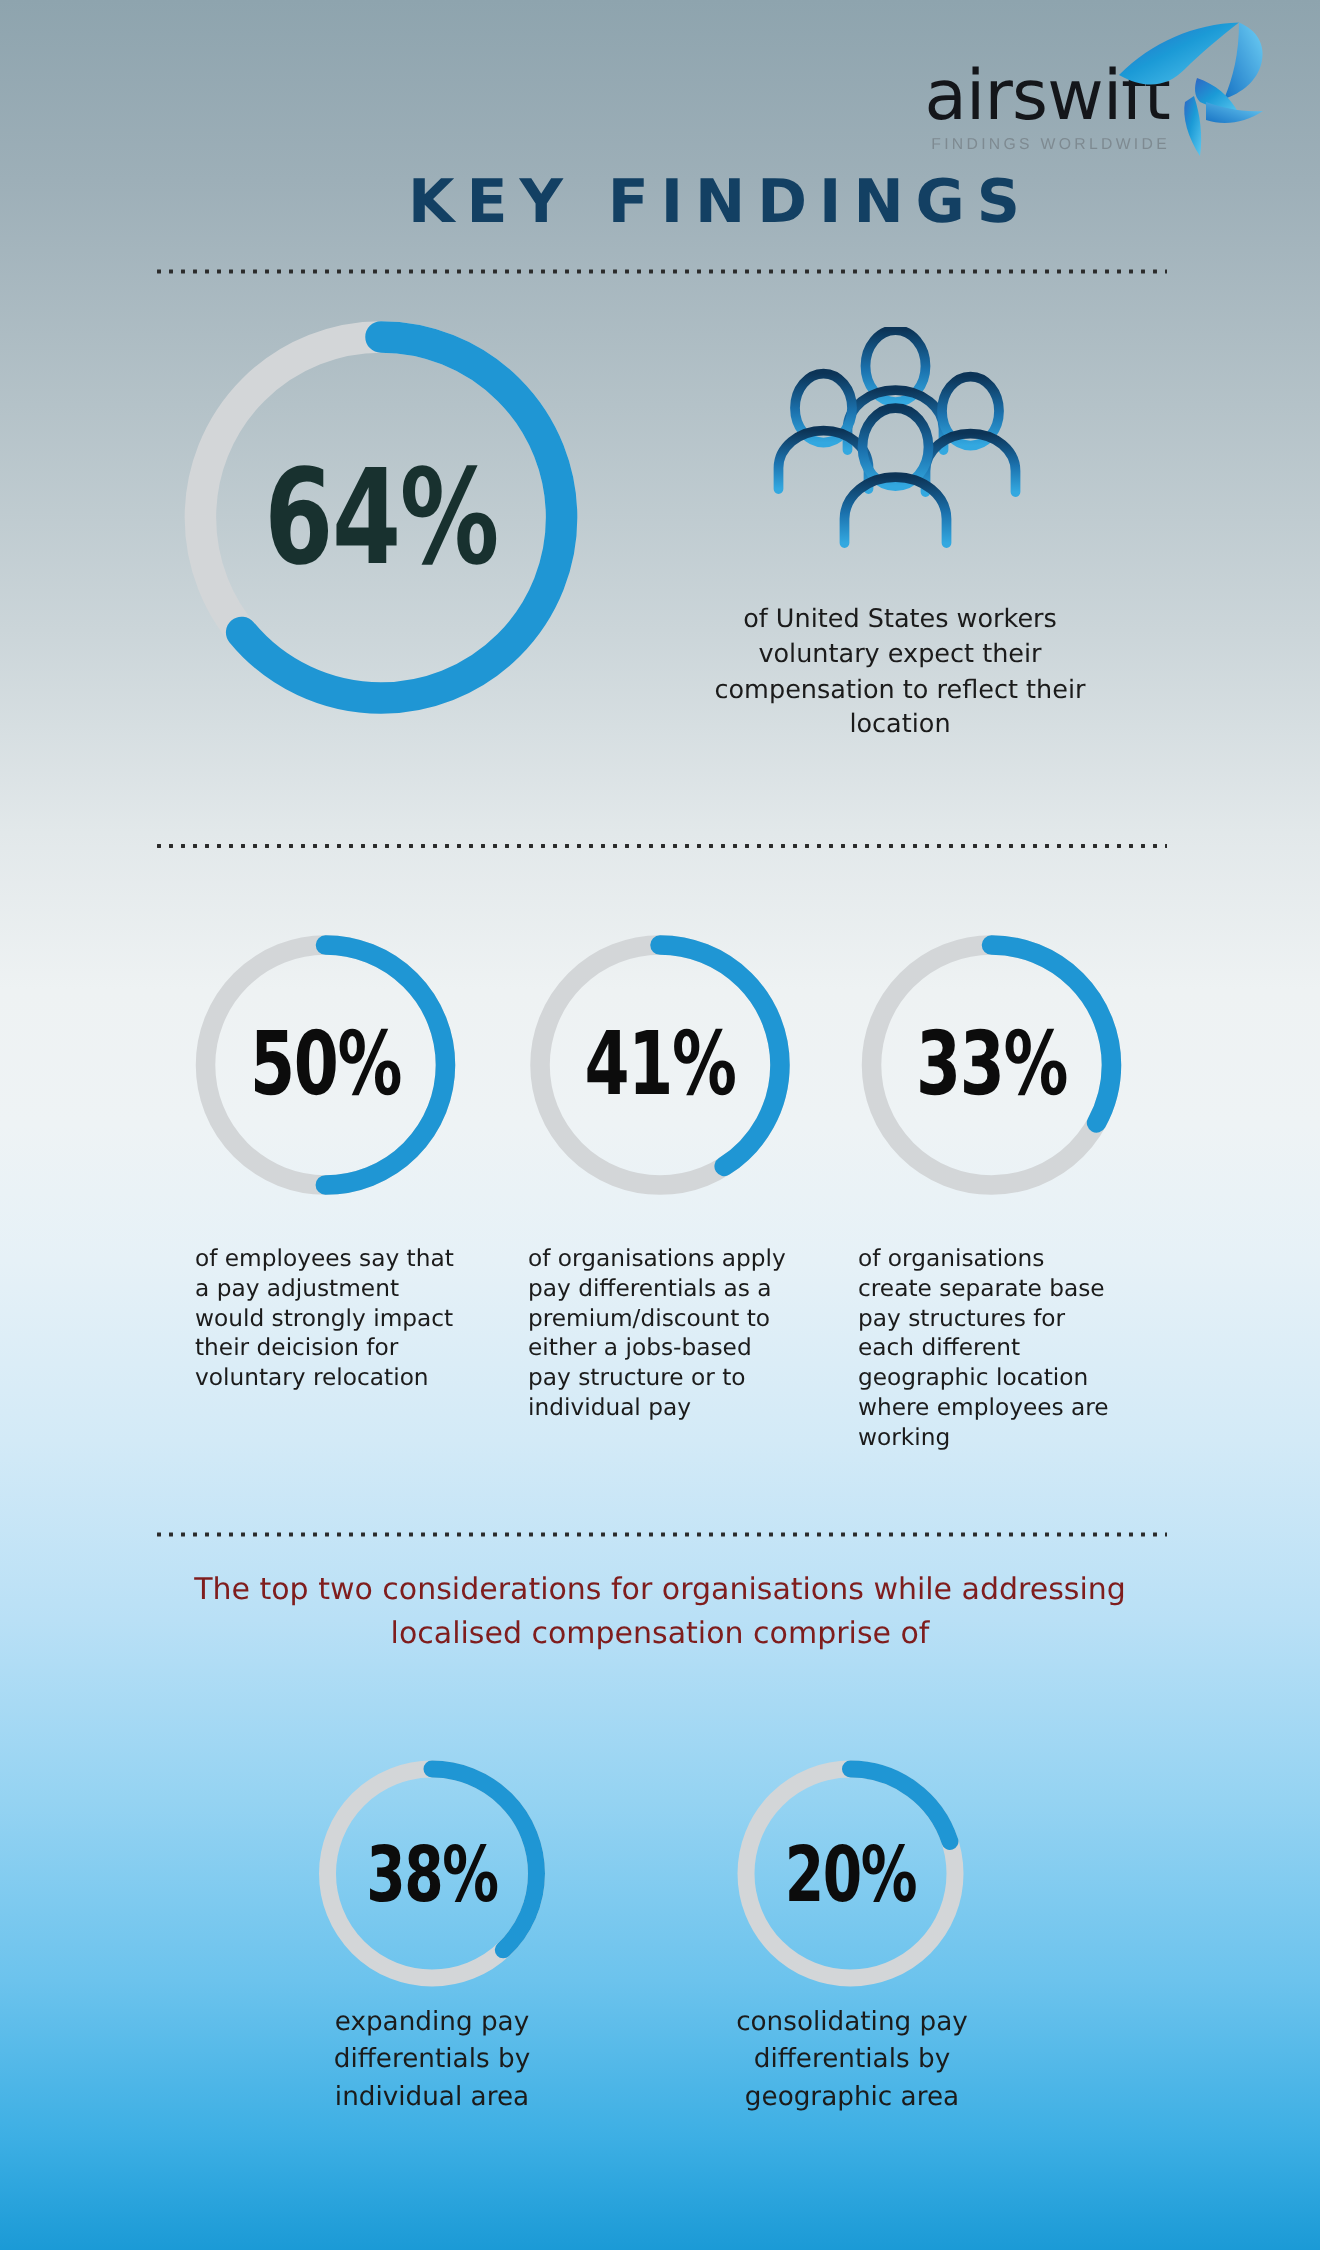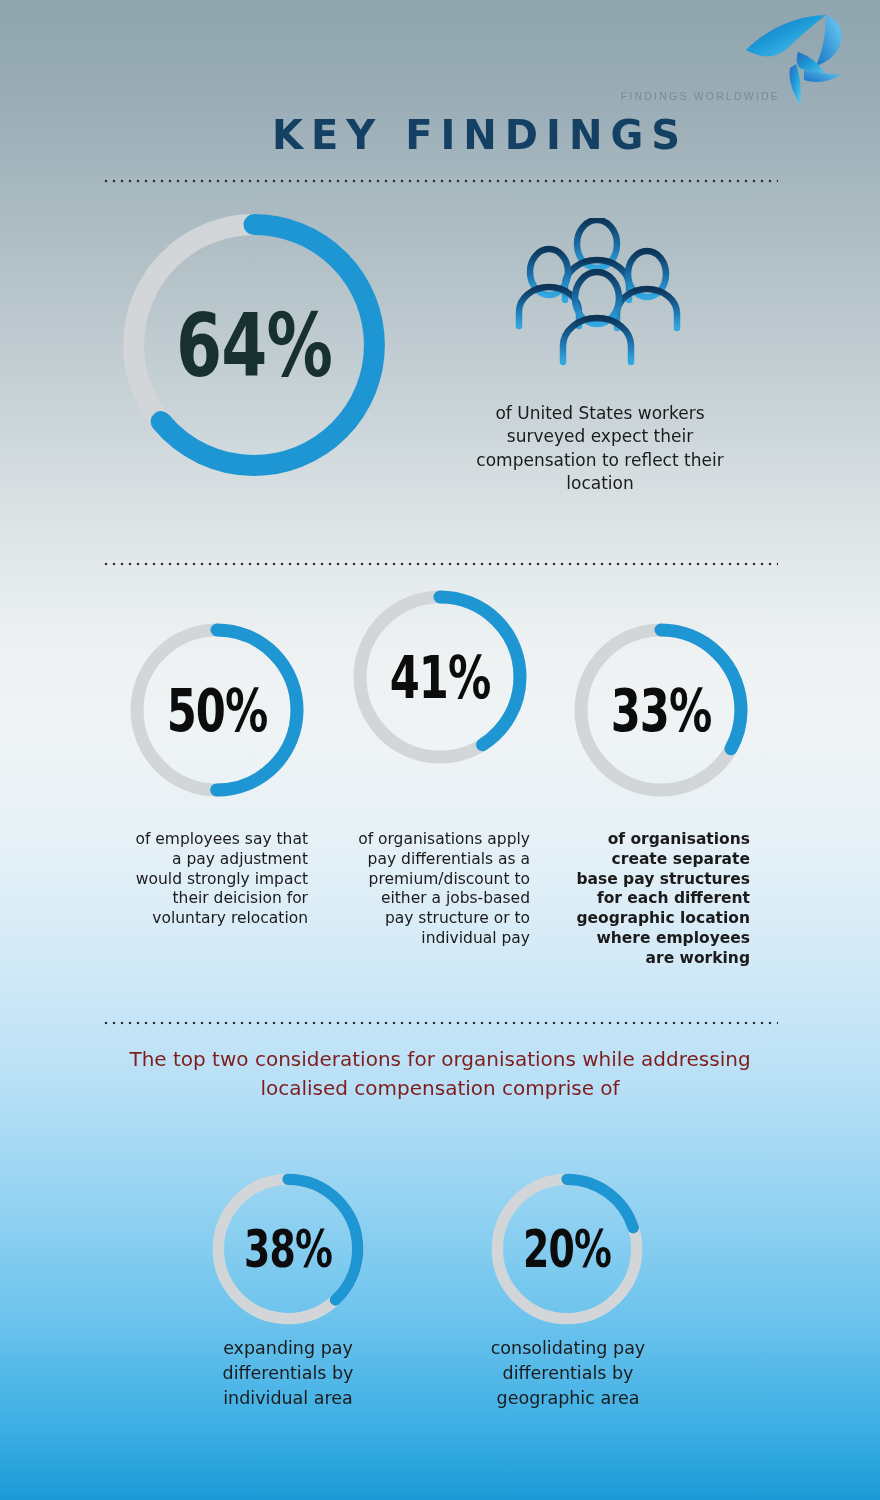--- a/index.html
+++ b/index.html
@@ -116,21 +116,21 @@
     justify-content: center;
     font-family: "DejaVu Sans", sans-serif;
     font-weight: bold;
     letter-spacing: -1px;
   }
 
   #donut-64 { left: 114px; top: 205px; width: 280px; height: 280px; }
   #donut-64 .pct { font-size: 72px; color: #18312f; transform: scaleY(1.22) scaleX(0.92); }
 
   #donut-50 { left: 124px; top: 617px; width: 186px; height: 186px; }
-  #donut-41 { left: 347px; top: 584px; width: 186px; height: 186px; }
+  #donut-41 { left: 347px; top: 617px; width: 186px; height: 186px; }
   #donut-33 { left: 568px; top: 617px; width: 186px; height: 186px; }
   #donut-50 .pct, #donut-41 .pct, #donut-33 .pct {
     font-size: 48px; color: #0c0c0c; transform: scaleY(1.22) scaleX(0.9);
   }
 
   #donut-38 { left: 207px; top: 1168px; width: 162px; height: 162px; }
   #donut-20 { left: 486px; top: 1168px; width: 162px; height: 162px; }
   #donut-38 .pct, #donut-20 .pct {
     font-size: 42px; color: #0c0c0c; transform: scaleY(1.22) scaleX(0.9);
   }
@@ -150,29 +150,29 @@
     text-align: center;
     color: #1b1b1b;
     font-family: "DejaVu Sans", sans-serif;
     font-size: 17px;
     line-height: 1.38;
   }
   #cap-64 { left: 455px; top: 402px; width: 290px; }
 
   .caption-small {
     position: absolute;
-    text-align: right;
+    text-align: left;
     color: #1b1b1b;
     font-family: "DejaVu Sans", sans-serif;
     font-size: 15.5px;
     line-height: 1.28;
   }
   #cap-50 { left: 130px; top: 830px; width: 178px; }
   #cap-41 { left: 352px; top: 830px; width: 178px; }
-  #cap-33 { left: 572px; top: 830px; width: 178px; font-weight: bold; }
+  #cap-33 { left: 572px; top: 830px; width: 178px; }
 
   .lead-text {
     position: absolute;
     left: 110px;
     top: 1045px;
     width: 660px;
     text-align: center;
     color: #7f1d1d;
     font-family: "DejaVu Sans", sans-serif;
     font-size: 20px;
@@ -187,20 +187,21 @@
     font-size: 17.5px;
     line-height: 1.42;
   }
   #cap-38 { left: 178px; top: 1336px; width: 220px; }
   #cap-20 { left: 458px; top: 1336px; width: 220px; }
 </style>
 </head>
 <body>
 
 <div class="logo-wrap">
+  <div class="logo-text">airswift</div>
   <div class="logo-sub">FINDINGS WORLDWIDE</div>
   <svg class="logo-bird" viewBox="0 0 110 95">
     <defs>
       <linearGradient id="birdGrad" x1="0" y1="0" x2="1" y2="1">
         <stop offset="0%" stop-color="#2f67c4"></stop>
         <stop offset="45%" stop-color="#1b9ad6"></stop>
         <stop offset="100%" stop-color="#5cc8f0"></stop>
       </linearGradient>
       <linearGradient id="birdGrad2" x1="0" y1="1" x2="1" y2="0">
         <stop offset="0%" stop-color="#1773c4"></stop>
@@ -242,21 +243,21 @@
     <ellipse cx="52" cy="54" rx="19" ry="23"></ellipse>
     <path d="M22,108 v-14 a30,25 0 0 1 60,0 v14"></path>
 
     <ellipse cx="150" cy="56" rx="19" ry="23"></ellipse>
     <path d="M120,110 v-14 a30,25 0 0 1 60,0 v14"></path>
 
     <ellipse cx="100" cy="80" rx="22" ry="26"></ellipse>
     <path d="M66,144 v-16 a34,28 0 0 1 68,0 v16"></path>
   </g>
 </svg>
-<div class="caption" id="cap-64">of United States workers surveyed expect their compensation to reflect their location</div>
+<div class="caption" id="cap-64">of United States workers voluntary expect their compensation to reflect their location</div>
 
 <div class="divider divider-2"></div>
 
 <div class="donut" id="donut-50">
   <svg viewBox="0 0 100 100" width="186" height="186">
     <circle cx="50" cy="50" r="43" fill="none" stroke="#d3d6d8" stroke-width="7"></circle>
     <circle class="arc" cx="50" cy="50" r="43" fill="none" stroke="#1f96d4" stroke-width="7" stroke-linecap="round" transform="rotate(-90 50 50)" stroke-dasharray="135.09 270.18"></circle>
   </svg>
   <div class="pct">50%</div>
 </div>

